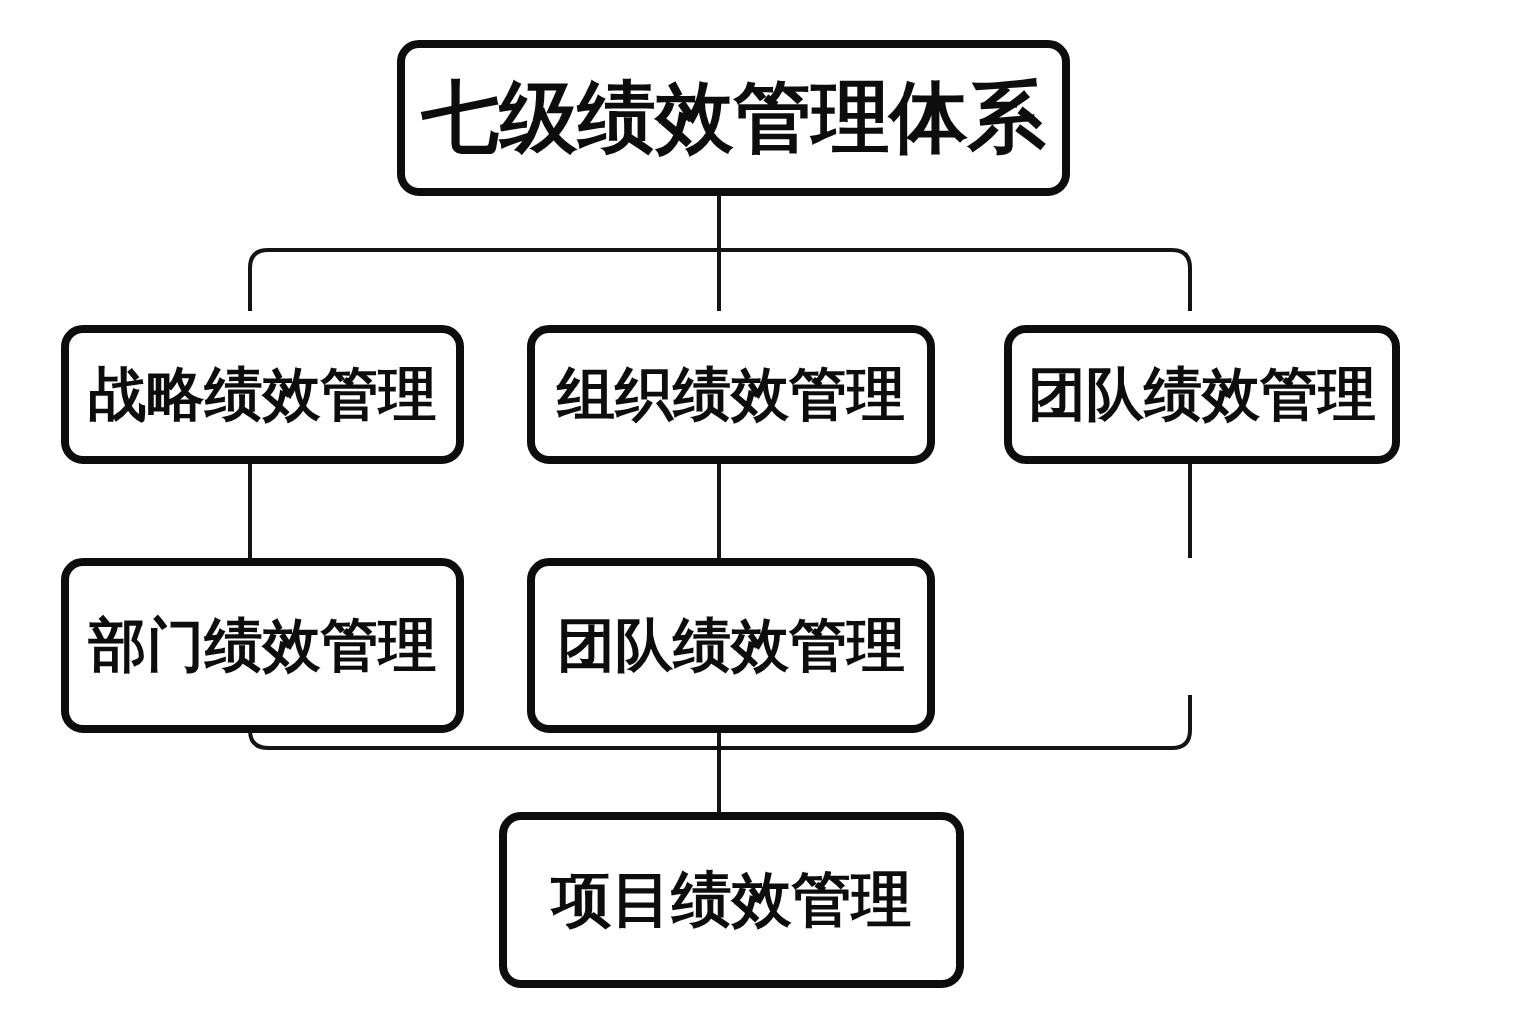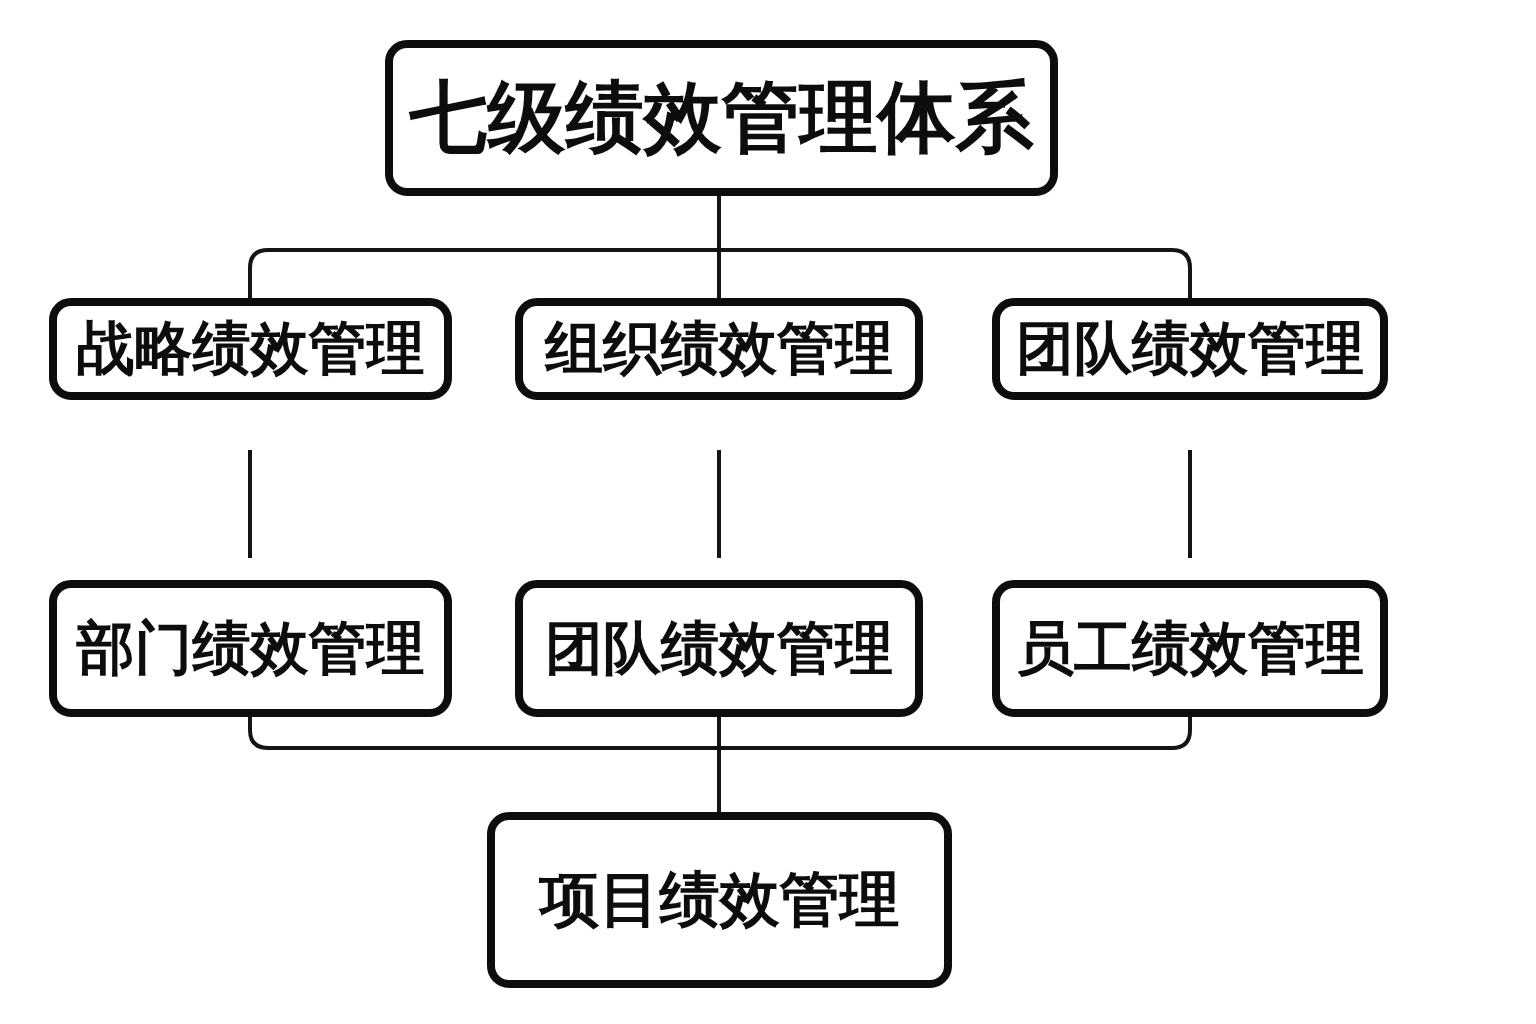--- a/index.html
+++ b/index.html
@@ -32,24 +32,25 @@
     background:var(--node-bg);
     border:8px solid var(--node-border);
     border-radius:22px;
     display:flex;
     align-items:center;
     justify-content:center;
     color:var(--node-text);
     font-weight:700;
     white-space:nowrap;
     text-align:center;
+    margin-left:12px;
   }
   .node.root{left:385px;top:40px;width:673px;height:156px;font-size:78px;}
-  .node.mid{top:298px;height:102px;font-size:58px;}
-  .node.low{top:580px;height:137px;font-size:58px;}
+  .node.mid{top:325px;height:139px;font-size:58px;}
+  .node.low{top:558px;height:175px;font-size:58px;}
   .node.col1{left:49px;width:403px;}
   .node.col2{left:515px;width:408px;font-family:Liberation Serif, serif;}
   .node.col3{left:992px;width:396px;}
   .node.leaf{left:487px;top:812px;width:465px;height:176px;font-size:60px;}
 </style>
 </head>
 <body>
 
 <div class="canvas">
 
@@ -69,17 +70,16 @@
   </svg>
 
   <div class="node root">七级绩效管理体系</div>
 
   <div class="node mid col1">战略绩效管理</div>
   <div class="node mid col2">组织绩效管理</div>
   <div class="node mid col3">团队绩效管理</div>
 
   <div class="node low col1">部门绩效管理</div>
   <div class="node low col2">团队绩效管理</div>
-  <div class="node low col3">员工绩效管理</div>
 
   <div class="node leaf">项目绩效管理</div>
 
 </div>
 
 </body></html>

